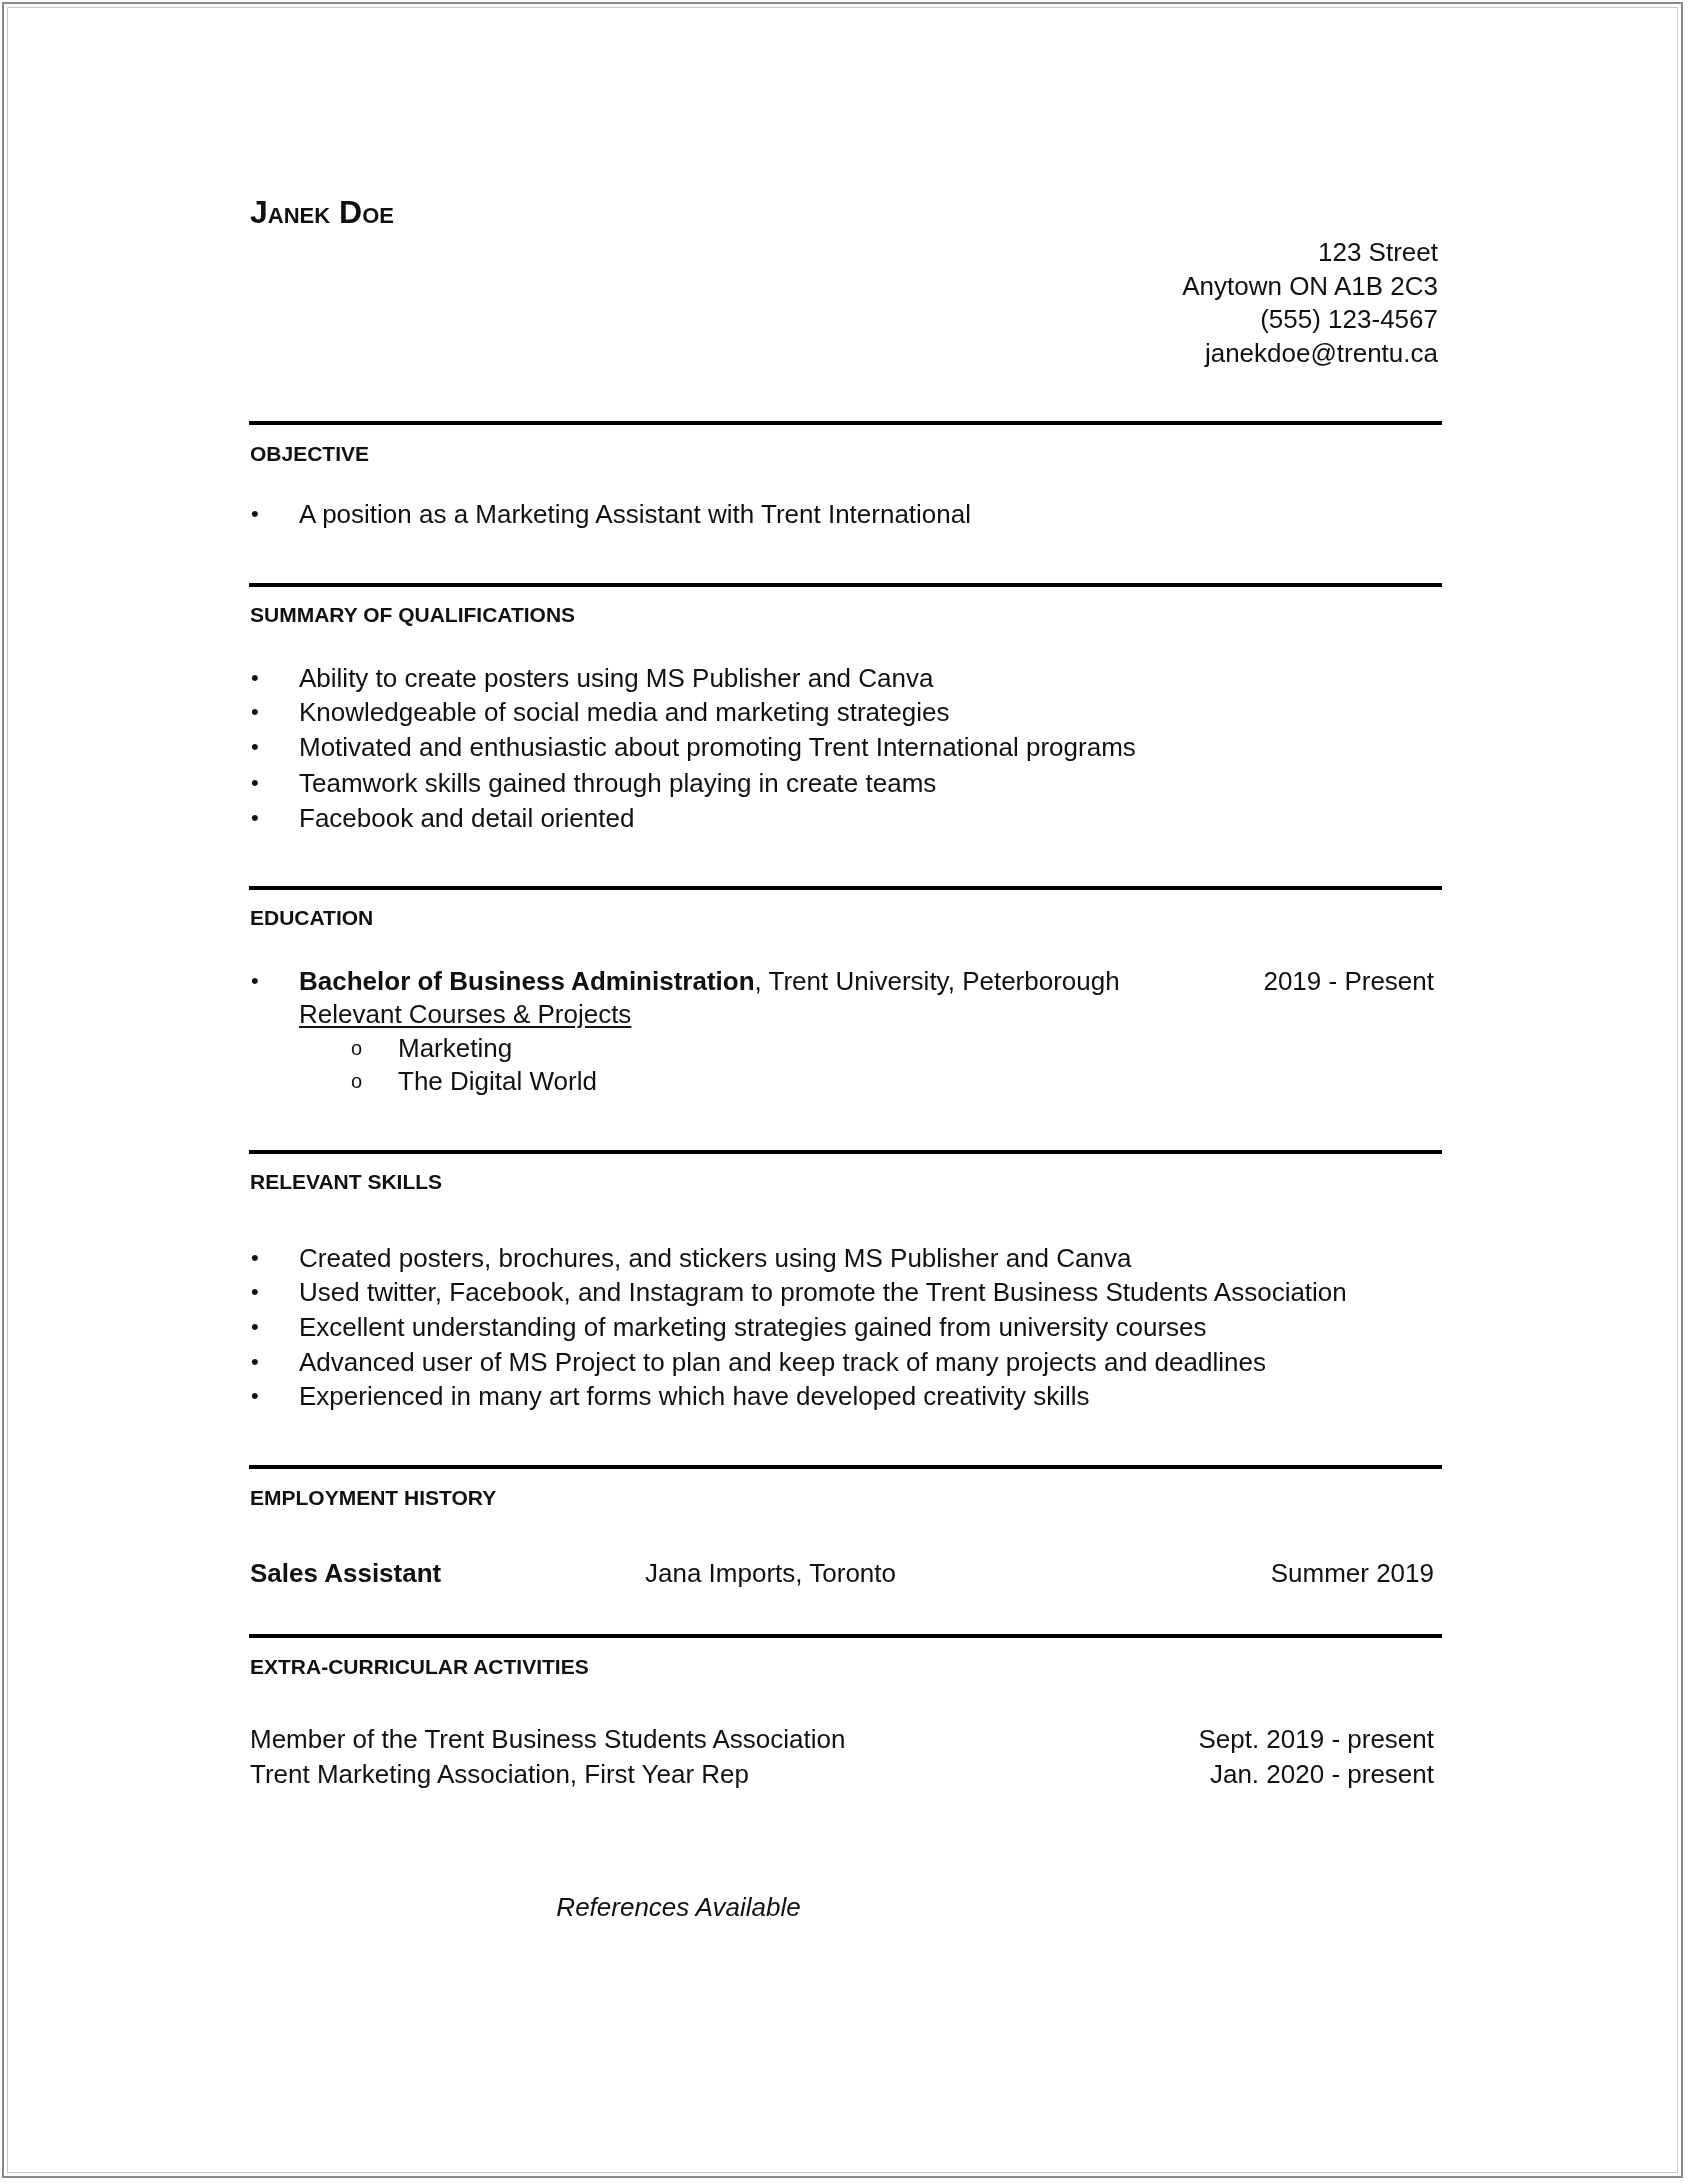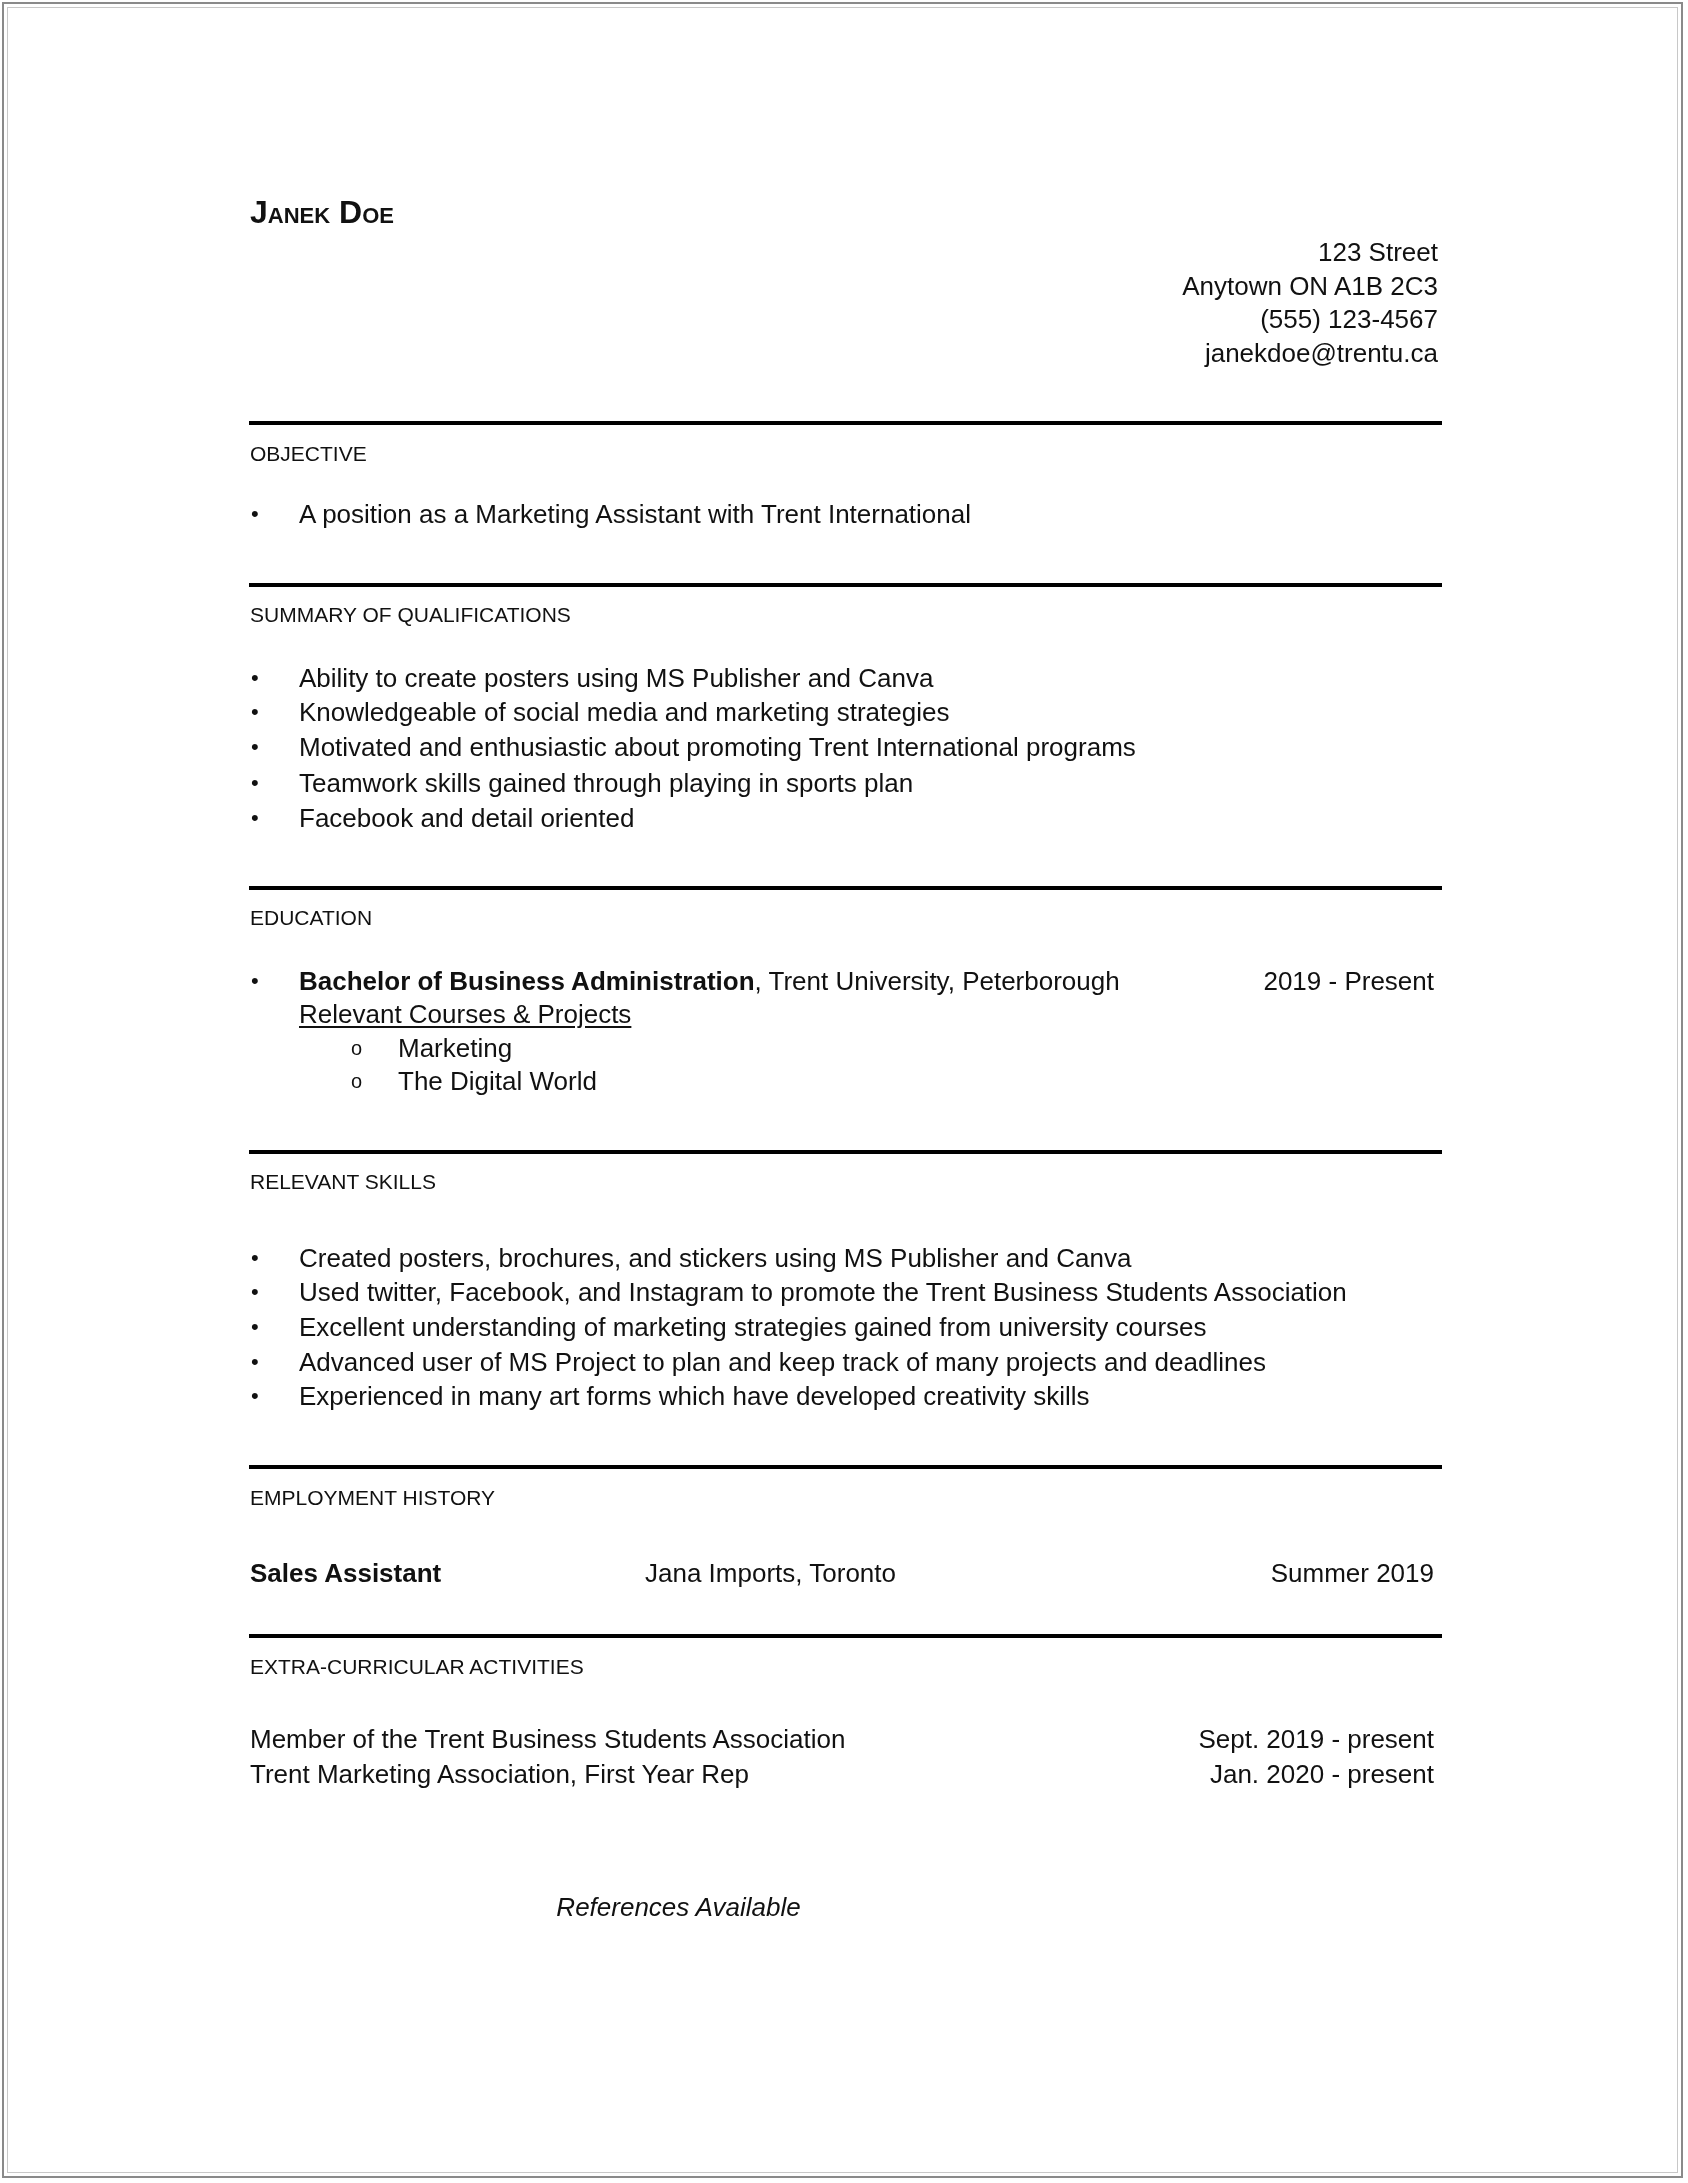--- a/index.html
+++ b/index.html
@@ -7,21 +7,21 @@
          font-family:"Liberation Sans", sans-serif; color:#111111; }
   .page-border { position:absolute; left:2px; top:2px; width:1681px; height:2176px;
          border:2px solid #8a8a8a; box-sizing:border-box; }
   .page-border::after { content:""; position:absolute; left:3px; top:3px; right:3px; bottom:3px;
          border:1px solid #c8c8c8; }
   .abs { position:absolute; white-space:nowrap;margin-top:48px; }
   .t { font-size:26px; line-height:26px; transform:translateY(-50%); }
   .name { left:250px; top:164px; font-size:32px; font-weight:bold; font-variant:small-caps;
           letter-spacing:0px; transform:translateY(-50%); }
   .addr { right:251px; text-align:right; }
-  .heading { left:250px; font-size:21px; font-weight:normal; transform:translateY(-50%); }
+  .heading { left:250px; font-size:21px; font-weight:bold; transform:translateY(-50%); }
   .rule { position:absolute; left:249px; width:1193px; height:4px; background:#000; }
   .bullet { left:251px; font-size:22px; }
   .sub-bullet { left:351px; font-size:20px; }
   .txt { left:299px; }
   .subtxt { left:398px; }
   .right { right:255px; text-align:right; }
   .u { text-decoration:underline; text-underline-offset:3px; }
   .b { font-weight:bold; }
   .refs { left:0; width:1357px; text-align:center; font-style:italic; }
 </style>
@@ -43,21 +43,21 @@
 
 <div class="abs heading" style="top:567px">SUMMARY OF QUALIFICATIONS</div>
 <div class="rule" style="top:583px"></div>
 <div class="abs t bullet" style="top:630px">•</div>
 <div class="abs t txt" style="top:630px">Ability to create posters using MS Publisher and Canva</div>
 <div class="abs t bullet" style="top:664px">•</div>
 <div class="abs t txt" style="top:664px">Knowledgeable of social media and marketing strategies</div>
 <div class="abs t bullet" style="top:699px">•</div>
 <div class="abs t txt" style="top:699px">Motivated and enthusiastic about promoting Trent International programs</div>
 <div class="abs t bullet" style="top:735px">•</div>
-<div class="abs t txt" style="top:735px">Teamwork skills gained through playing in sports plan</div>
+<div class="abs t txt" style="top:735px">Teamwork skills gained through playing in create teams</div>
 <div class="abs t bullet" style="top:770px">•</div>
 <div class="abs t txt" style="top:770px">Facebook and detail oriented</div>
 
 <div class="abs heading" style="top:870px">EDUCATION</div>
 <div class="rule" style="top:886px"></div>
 <div class="abs t bullet" style="top:933px">•</div>
 <div class="abs t txt" style="top:933px"><span class="b">Bachelor of Business Administration</span><span>, Trent University, Peterborough</span></div>
 <div class="abs t right" style="top:933px">2019 - Present</div>
 <div class="abs t txt u" style="top:966px">Relevant Courses &amp; Projects</div>
 <div class="abs t sub-bullet" style="top:1000px">o</div>

